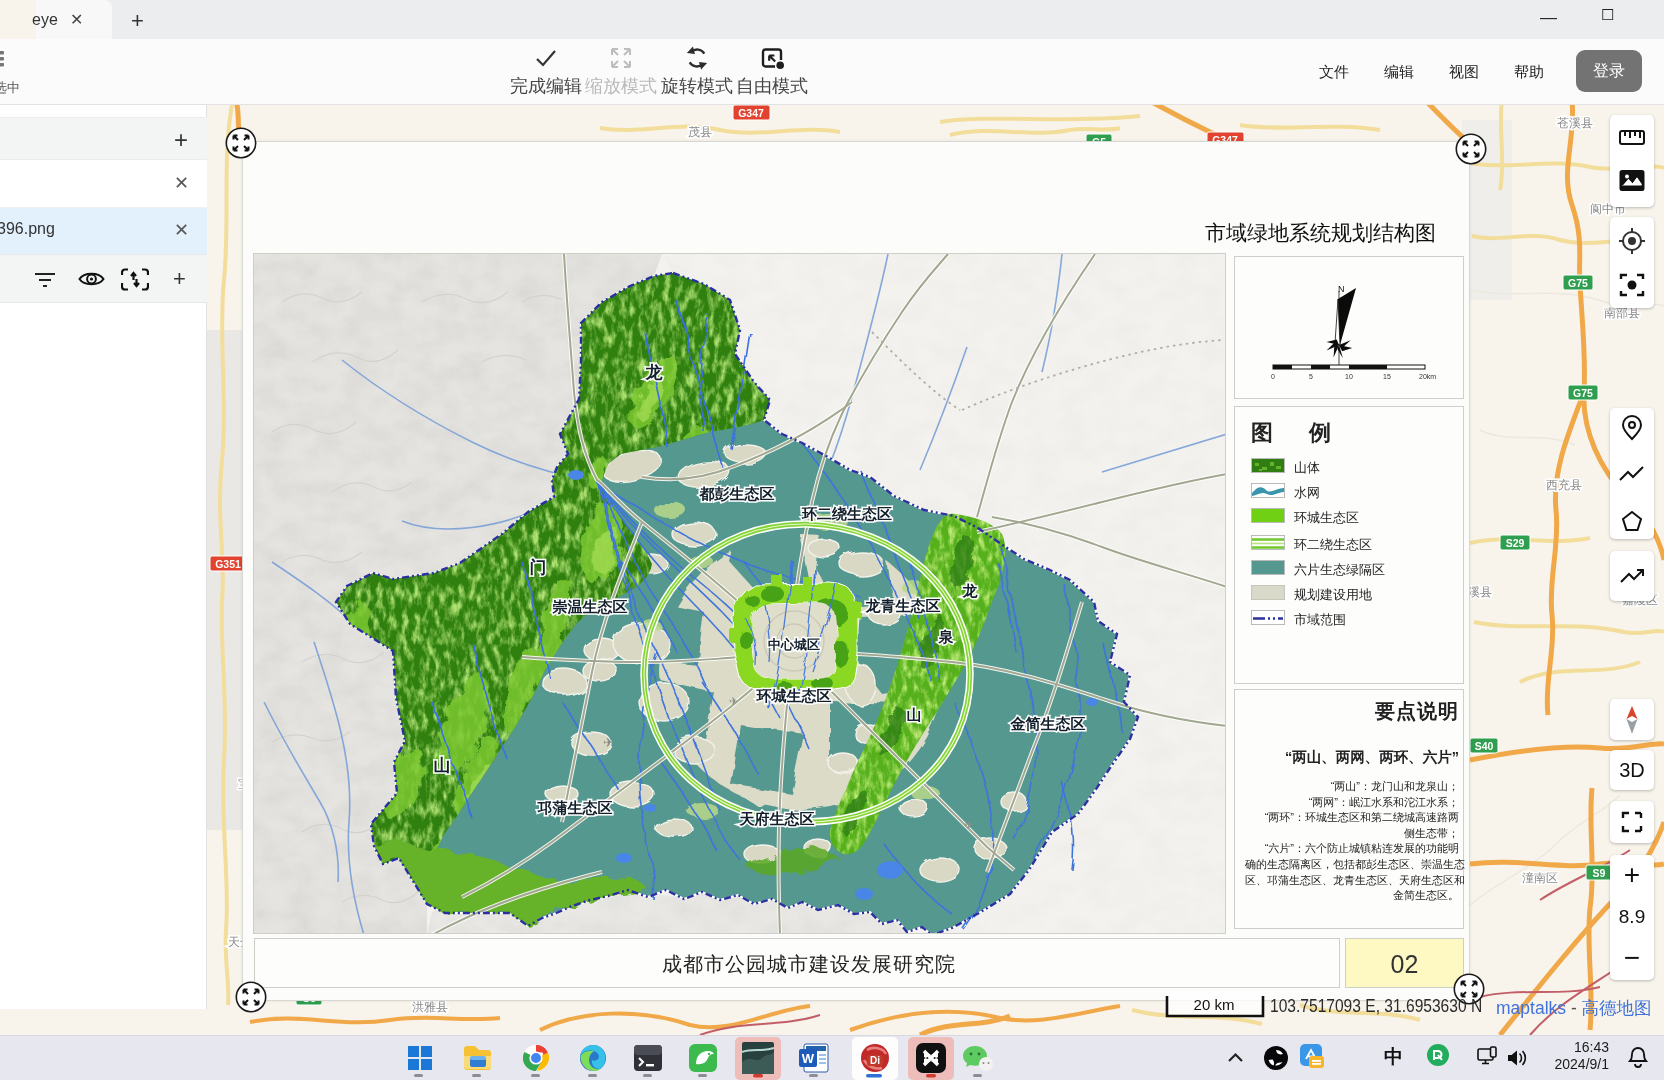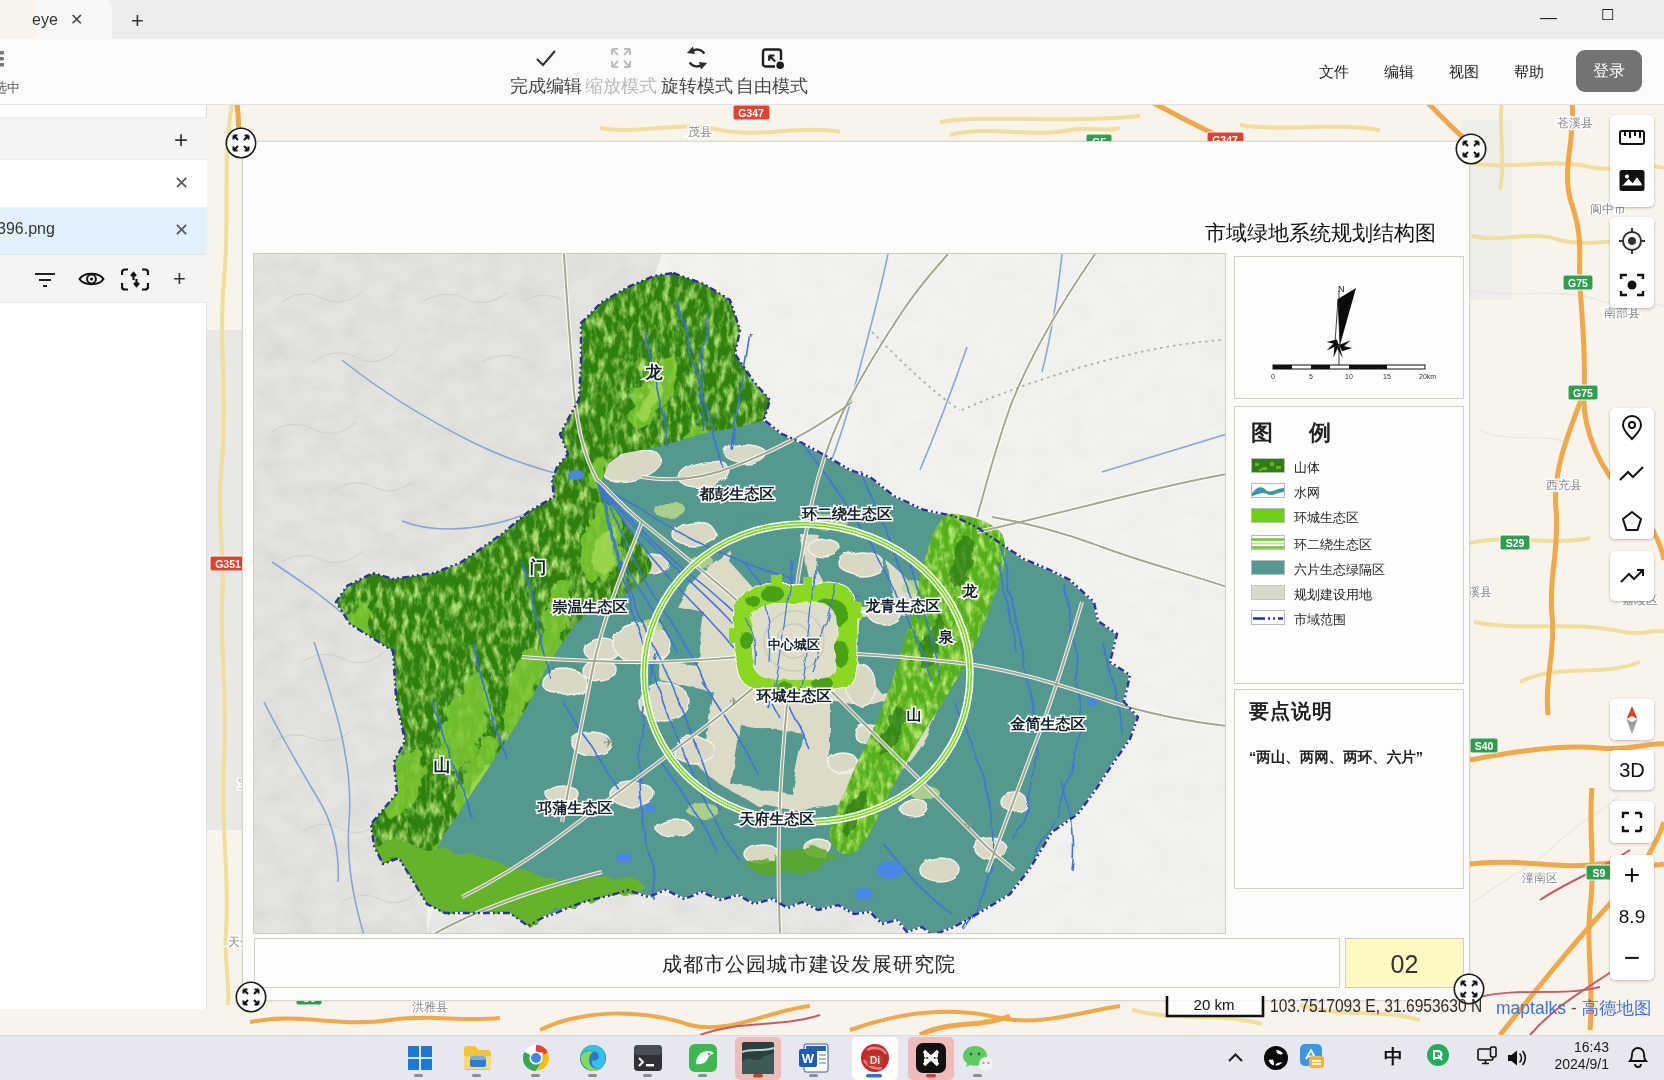--- a/index.html
+++ b/index.html
@@ -34,21 +34,21 @@
 .xbtn { position:absolute; color:#5a5a5a; }
 
 
 #paper { left:242px; top:141px; width:1228px; height:860px; background:#fcfcfb; border:1px solid #d7d7d3; box-shadow:0 0 3px rgba(0,0,0,.08); }
 #ptitle { position:absolute; left:37px; top:22px; font-size:41px; font-weight:bold; color:#111; letter-spacing:0px; }
 #psub { position:absolute; right:33px; top:77px; font-size:21px; color:#111; }
 #mapbox { position:absolute; left:10px; top:111px; width:973px; height:681px; border:1px solid #cfcfc9; overflow:hidden; background:#f1f0ec; }
 .panelbox { position:absolute; left:991px; width:230px; background:#fdfdfc; border:1px solid #cfcfc9; }
 #pb-north { top:114px; height:143px; }
 #pb-legend { top:264px; height:278px; }
-#pb-notes { top:547px; height:200px; }
+#pb-notes { top:547px; height:240px;text-align:right; }
 #pb-foot { position:absolute; left:11px; top:796px; width:1086px; height:50px; background:#fdfdfc; border:1px solid #cfcfc9; text-align:center; font-size:20px; color:#222; line-height:50px; letter-spacing:1px;padding-left:24px; }
 #pb-02 { position:absolute; left:1102px; top:796px; width:119px; height:50px; background:#fef9c3; border:1px solid #cfcfc9; text-align:center; font-size:25px; color:#333; line-height:50px; }
 .legrow { position:absolute; left:16px; height:16px; }
 .legrow .sw { position:absolute; left:0; top:0; width:34px; height:15px; border:1px solid #bbb; }
 .legrow .lt { position:absolute; left:43px; top:1px; font-size:13px; color:#222; white-space:nowrap; }
 #notes { position:absolute; left:10px; top:8px; width:214px; color:#222; }
 #notes h3 { font-size:20px; color:#222; font-weight:bold; letter-spacing:1px; margin-left:4px; }
 #notes .sub { font-size:14.5px; font-weight:bold; margin-top:23px; margin-left:4px; white-space:nowrap; }
 #notes .body { font-size:11px; line-height:15.6px; margin-top:12px; white-space:nowrap; }
 
@@ -672,20 +672,21 @@
           <div class="sw" style="background:#fff"><svg width="32" height="13">
               <path d="M1 6.5 h12 M16 6.5 h2 M21 6.5 h2 M26 6.5 h5" stroke="#2b2fa0" stroke-width="2.6"></path>
             </svg></div>
           <div class="lt">市域范围</div>
         </div>
     </div>
     <div class="panelbox" id="pb-notes">
       <div id="notes">
         <h3>要点说明</h3>
         <div class="sub">“两山、两网、两环、六片”</div>
+        <div class="body">　“两山”：龙门山和龙泉山；<br>　“两网”：岷江水系和沱江水系；<br>　“两环”：环城生态区和第二绕城高速路两<br>侧生态带；<br>　“六片”：六个防止城镇粘连发展的功能明<br>确的生态隔离区，包括都彭生态区、崇温生态<br>区、邛蒲生态区、龙青生态区、天府生态区和<br>金简生态区。</div>
       </div>
     </div>
     <div id="pb-foot">成都市公园城市建设发展研究院</div>
     <div id="pb-02">02</div>
   </div>
 
   <svg class="abs" style="left:225px;top:127px" width="32" height="32" viewBox="0 0 32 32">
       <circle cx="16" cy="16" r="14.7" fill="#fff" stroke="#1a1a1a" stroke-width="1.6"></circle>
       <g stroke="#111" stroke-width="2" fill="#111">
         <path d="M13 13 L8.5 8.5 M8.5 8.5 h4 M8.5 8.5 v4" fill="none"></path>

